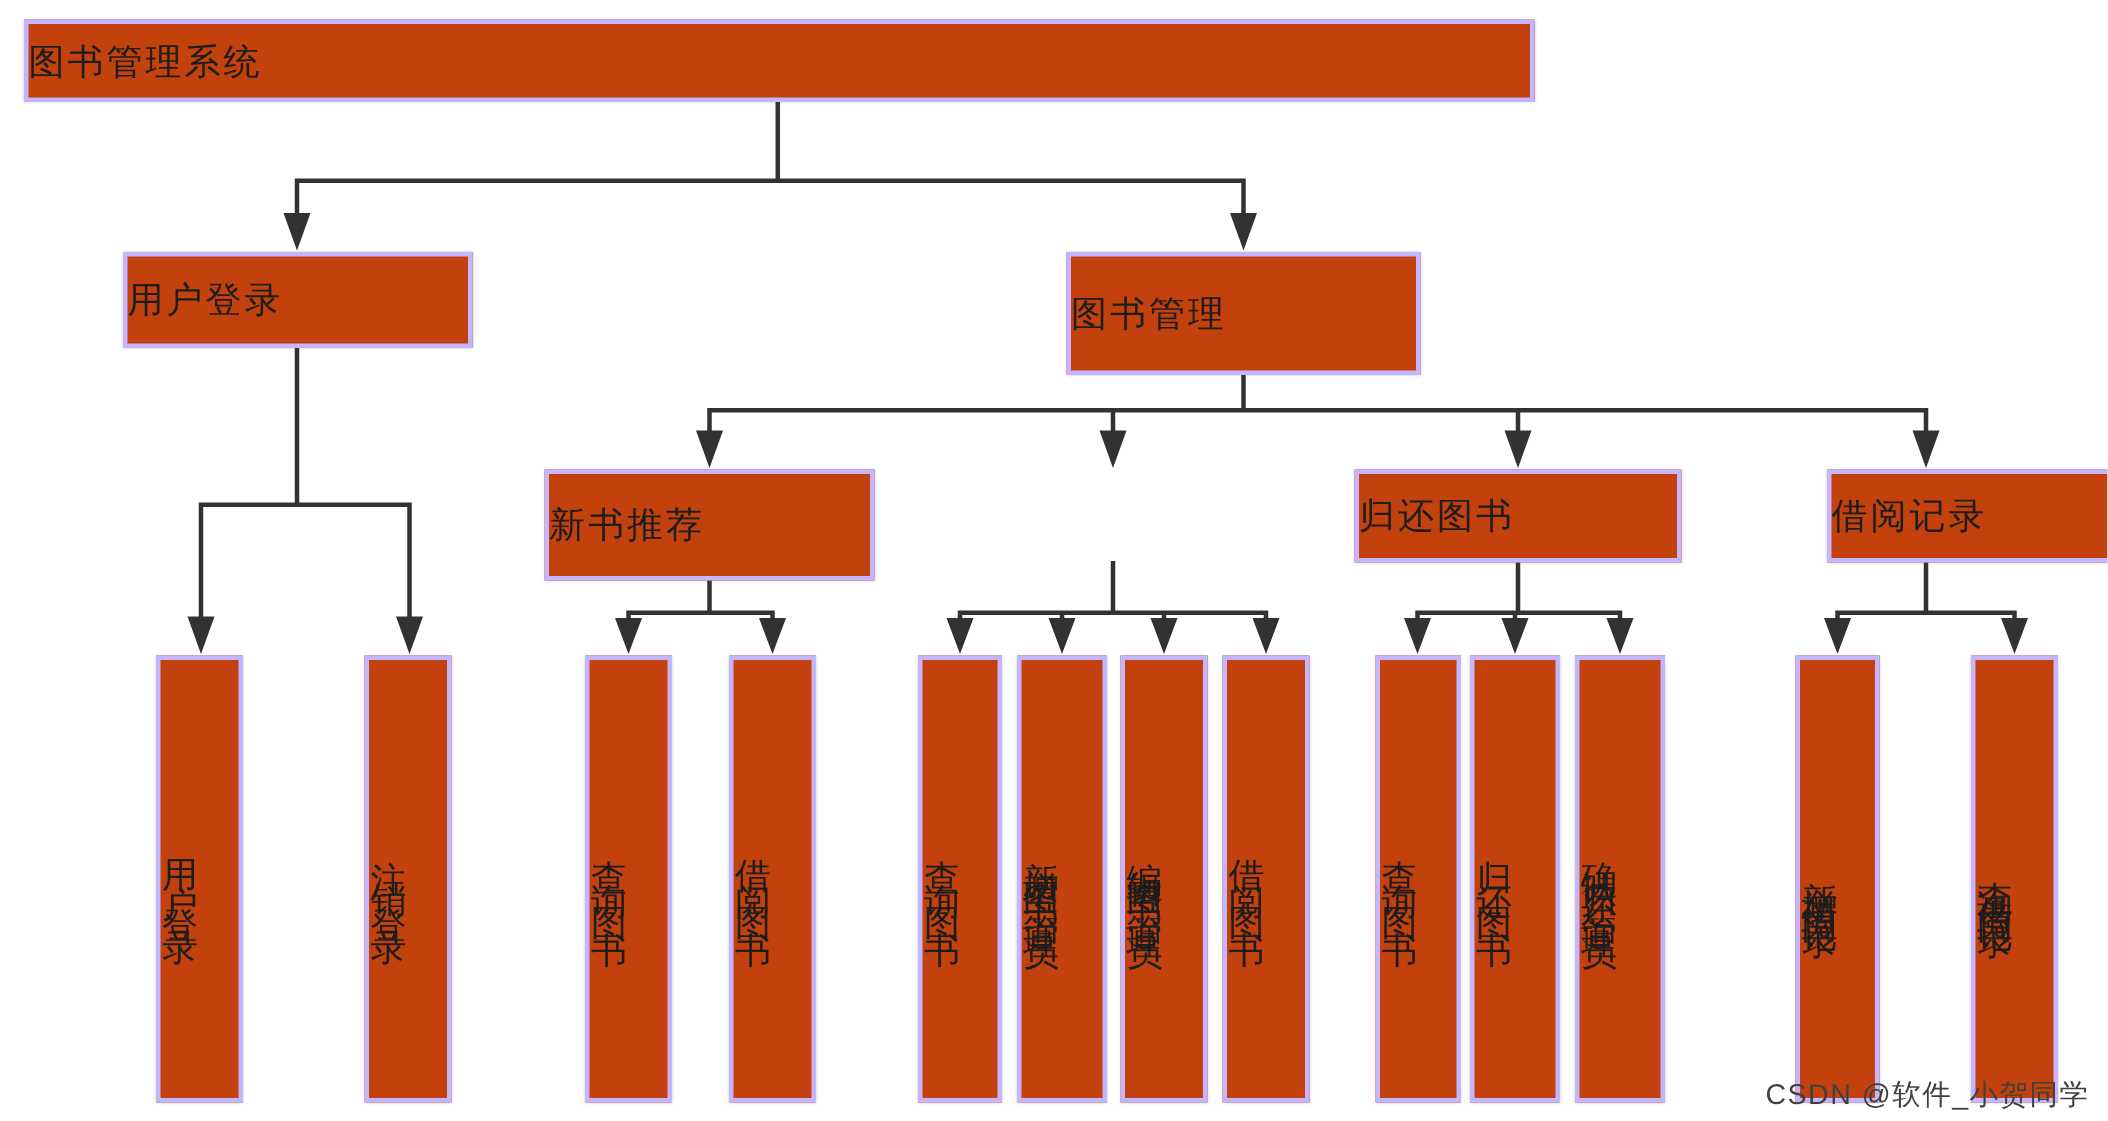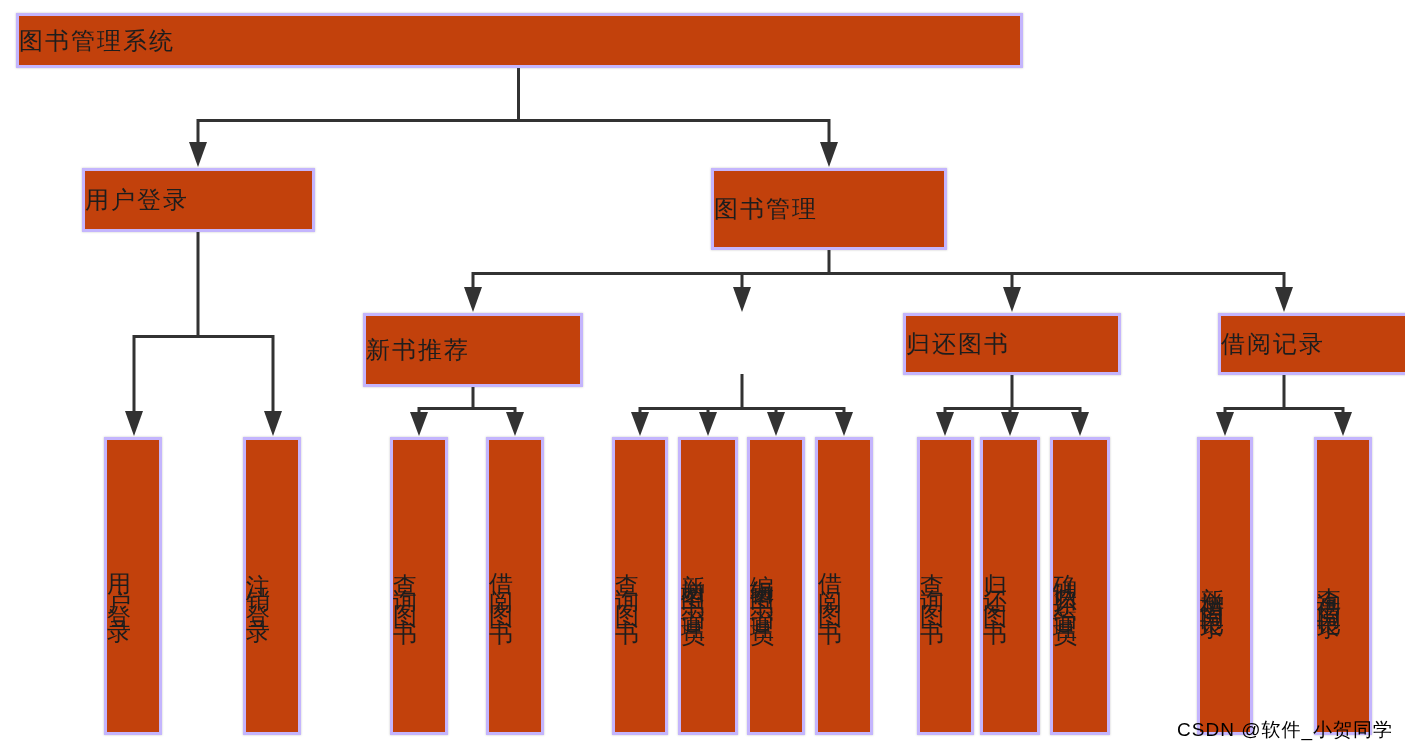--- a/index.html
+++ b/index.html
@@ -40,21 +40,21 @@
     line-height: 1;
   }
   .v4 { letter-spacing: 16px; }
   .v6 { letter-spacing: 6px; }
   .v8 { letter-spacing: 7px; }
   .watermark {
     position: absolute;
     right: 12px;
     bottom: 4px;
     font-size: 19px;
-    color: #000000;
+    color: #404040;
     letter-spacing: 1px;
     white-space: nowrap;
   }
 </style>
 </head>
 <body>
 
 <div class="canvas">
 
   <svg class="connectors" viewBox="0 0 1405 747" xmlns="http://www.w3.org/2000/svg">

